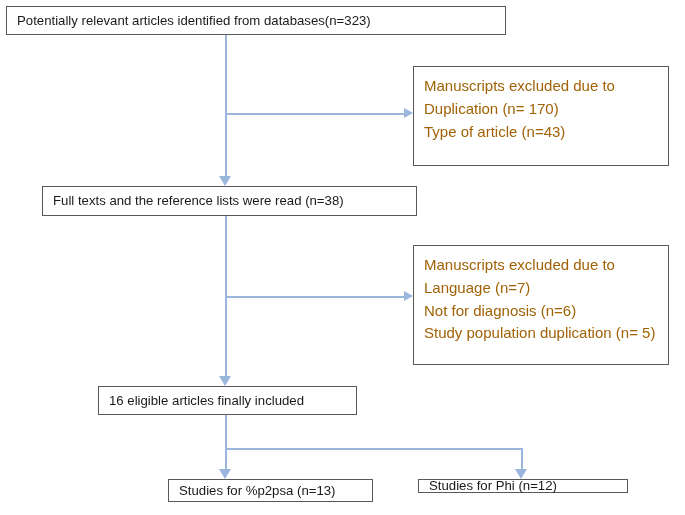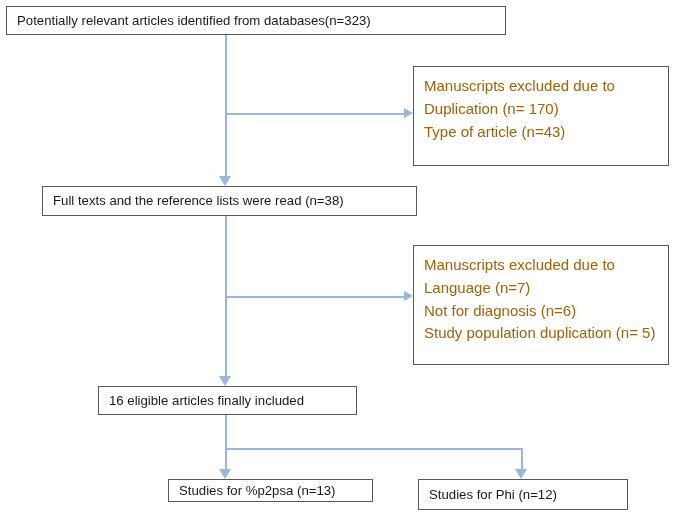--- a/index.html
+++ b/index.html
@@ -132,17 +132,17 @@
   </div>
 
   <div class="node single" style="left:98px; top:386px; width:259px; height:29px;">
     <span class="node-text">16 eligible articles finally included</span>
   </div>
 
   <div class="node single" style="left:128px; top:479px; width:205px; height:23px;margin-left:40px;">
     <span class="node-text">Studies for %p2psa (n=13)</span>
   </div>
 
-  <div class="node single" style="left:418px; top:479px; width:210px; height:31px;">
+  <div class="node single" style="left:418px; top:479px; width:210px; height:14px;">
     <span class="node-text">Studies for Phi  (n=12)</span>
   </div>
 
 </div>
 
 </body></html>

